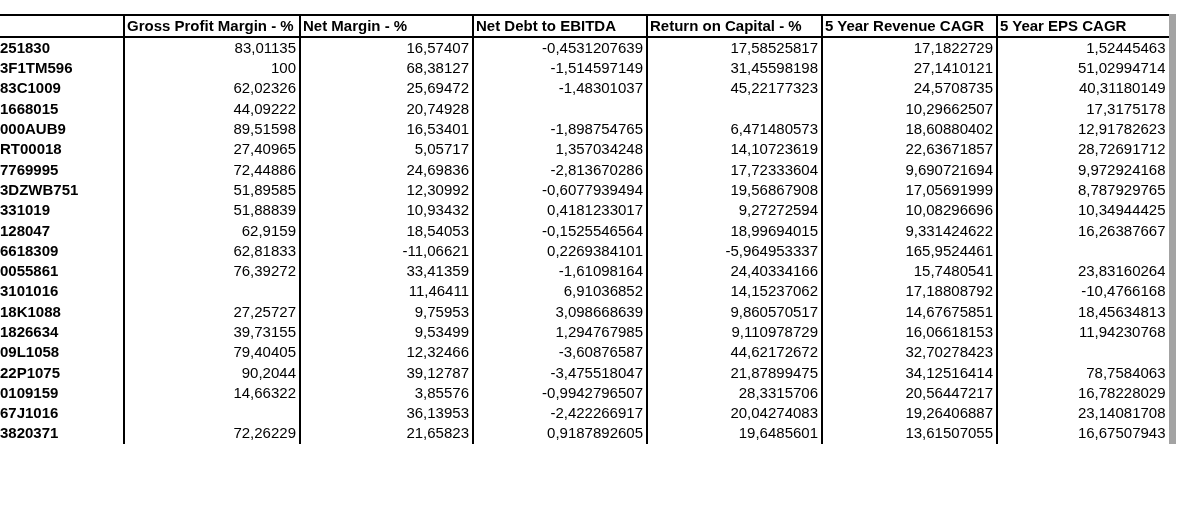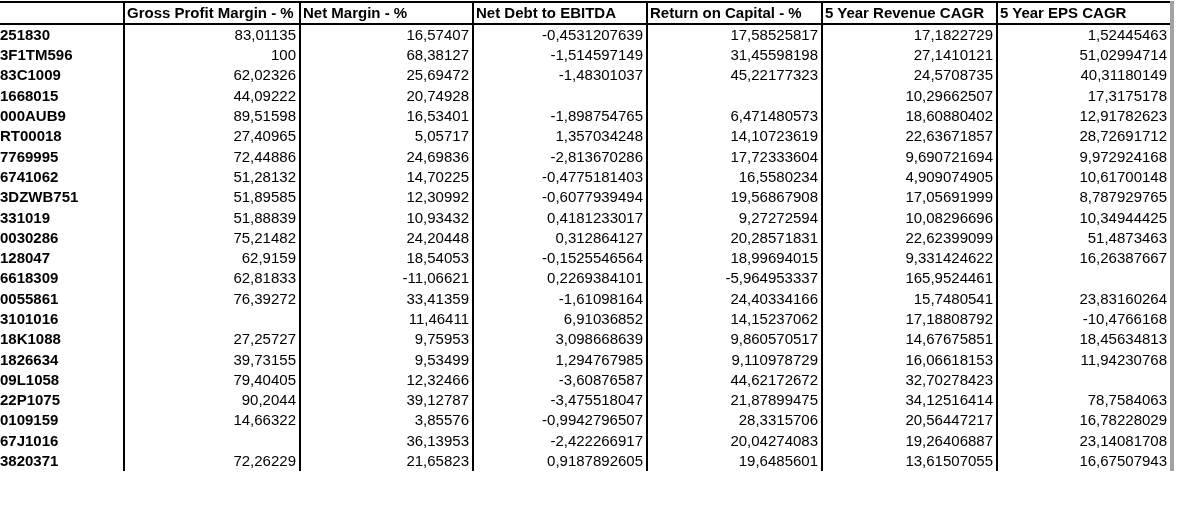--- a/index.html
+++ b/index.html
@@ -1,26 +1,26 @@
 <!DOCTYPE html>
 <html><head>
   <meta charset="utf-8">
   <style>
     html, body { margin: 0; padding: 0; background: #ffffff; }
     body { width: 1200px; height: 510px; overflow: hidden; position: relative;
            font-family: "Liberation Sans", sans-serif; color: #000; }
-    .sheet { position: absolute; left: 0; top: 1px; }
+    .sheet { position: absolute; left: 0; top: 14px; }
     table { border-collapse: collapse; table-layout: fixed; }
     td, th { height: 20.3px; padding: 0 3px; font-size: 15px; line-height: 20px;
              white-space: nowrap; overflow: hidden; box-sizing: border-box; }
     th { font-weight: bold; text-align: left; border-top: 2px solid #000;
          border-bottom: 2px solid #000; height: 21px; padding: 0 2px; }
     th.first { border-left: none; }
     th, td.num { border-left: 2px solid #000; }
-    th.last, td.last { border-right: 4px solid #a3a3a3; border-radius: 9px; }
+    th.last, td.last { border-right: 7px solid #a3a3a3; border-radius: 9px; }
     td.id { text-align: left; padding-left: 0; font-weight: bold; }
     td.num { text-align: right; padding-right: 3px; }
     col.c0 { width: 124px; }
     col.c1 { width: 176px; }
     col.c2 { width: 173px; }
     col.c3 { width: 174px; }
     col.c4 { width: 175px; }
     col.c5 { width: 175px; }
     col.c6 { width: 175px; }
   </style>
@@ -107,56 +107,38 @@
         <tr>
           <td class="id">7769995</td>
           <td class="num">72,44886</td>
           <td class="num">24,69836</td>
           <td class="num">-2,813670286</td>
           <td class="num">17,72333604</td>
           <td class="num">9,690721694</td>
           <td class="num last">9,972924168</td>
         </tr>
         <tr>
-          <td class="id">6741062</td>
-          <td class="num">51,28132</td>
-          <td class="num">14,70225</td>
-          <td class="num">-0,4775181403</td>
-          <td class="num">16,5580234</td>
-          <td class="num">4,909074905</td>
-          <td class="num last">10,61700148</td>
-        </tr>
-        <tr>
           <td class="id">3DZWB751</td>
           <td class="num">51,89585</td>
           <td class="num">12,30992</td>
           <td class="num">-0,6077939494</td>
           <td class="num">19,56867908</td>
           <td class="num">17,05691999</td>
           <td class="num last">8,787929765</td>
         </tr>
         <tr>
           <td class="id">331019</td>
           <td class="num">51,88839</td>
           <td class="num">10,93432</td>
           <td class="num">0,4181233017</td>
           <td class="num">9,27272594</td>
           <td class="num">10,08296696</td>
           <td class="num last">10,34944425</td>
         </tr>
         <tr>
-          <td class="id">0030286</td>
-          <td class="num">75,21482</td>
-          <td class="num">24,20448</td>
-          <td class="num">0,312864127</td>
-          <td class="num">20,28571831</td>
-          <td class="num">22,62399099</td>
-          <td class="num last">51,4873463</td>
-        </tr>
-        <tr>
           <td class="id">128047</td>
           <td class="num">62,9159</td>
           <td class="num">18,54053</td>
           <td class="num">-0,1525546564</td>
           <td class="num">18,99694015</td>
           <td class="num">9,331424622</td>
           <td class="num last">16,26387667</td>
         </tr>
         <tr>
           <td class="id">6618309</td>

